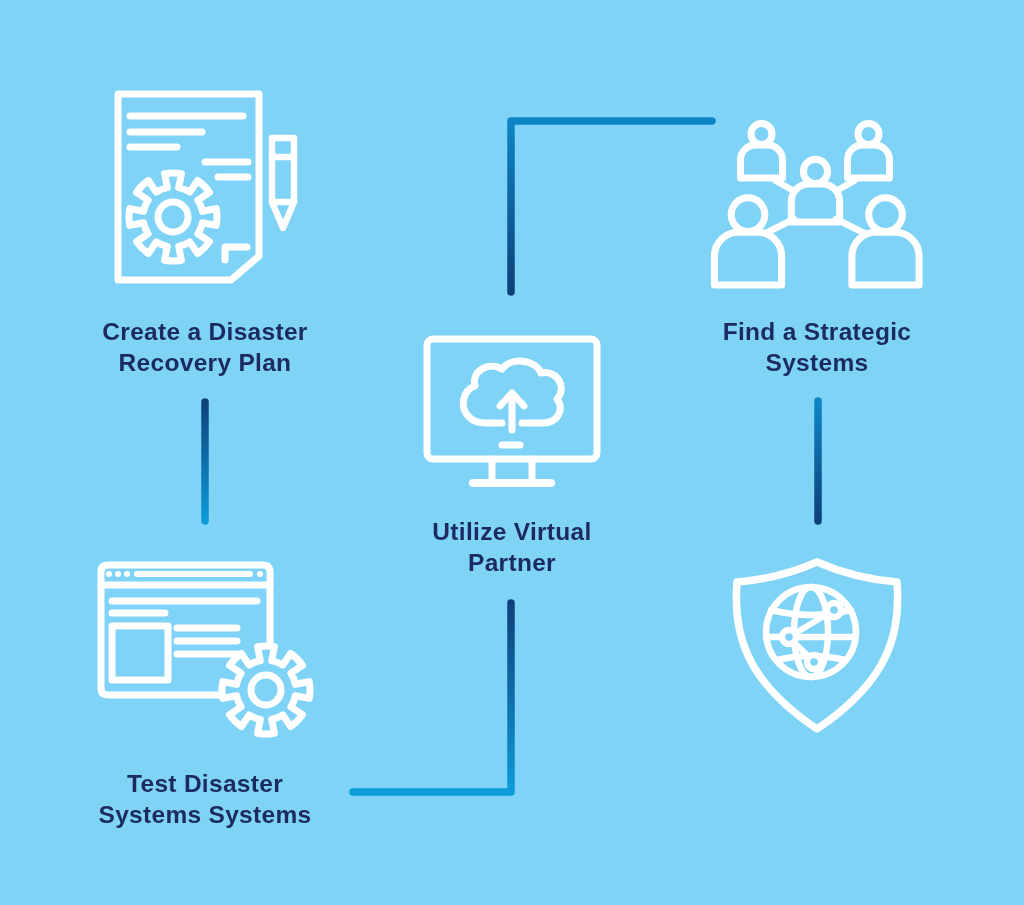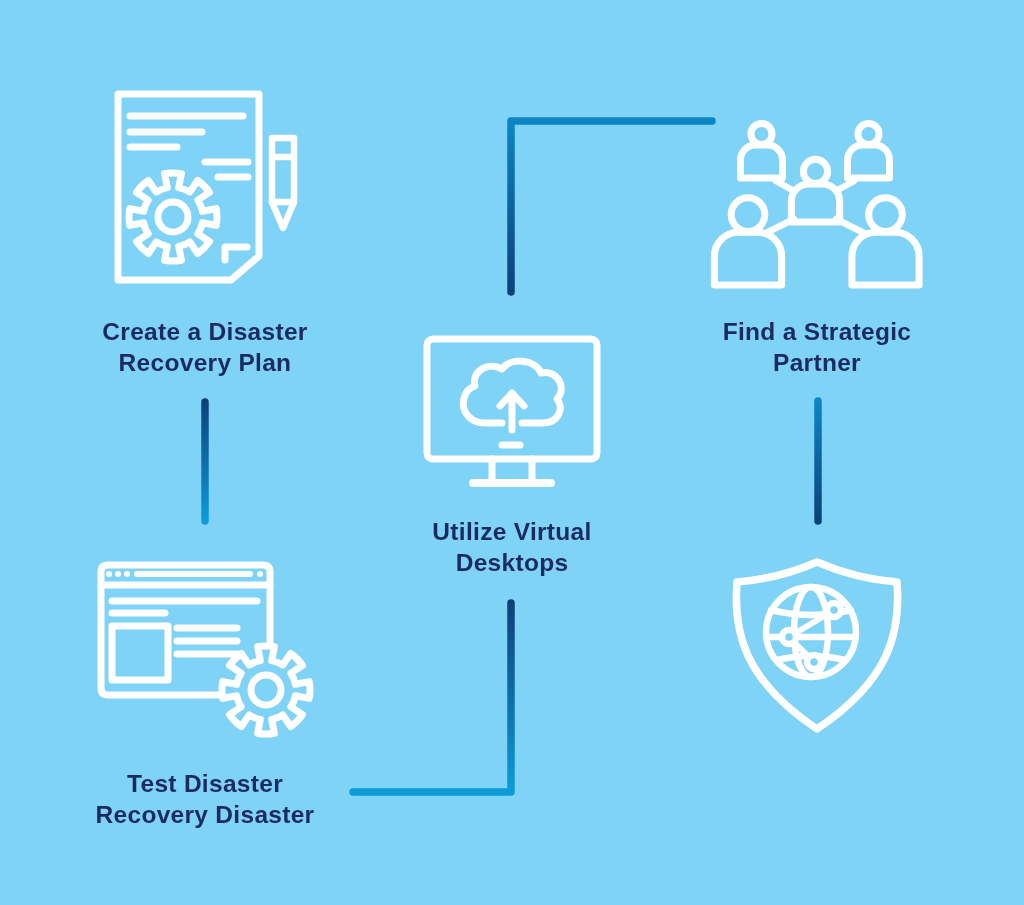--- a/index.html
+++ b/index.html
@@ -100,57 +100,57 @@
       <path d="M84,107 L56,121"></path>
       <path d="M126,107 L154,121"></path>
     </g>
     <use href="#person-shape" xlink:href="#person-shape" transform="translate(51.5,44)" stroke-width="7"></use>
     <use href="#person-shape" xlink:href="#person-shape" transform="translate(158.5,44)" stroke-width="7"></use>
     <use href="#person-shape" xlink:href="#person-shape" transform="translate(105.5,84.7) scale(1.15)" stroke-width="6.1"></use>
     <use href="#person-shape" xlink:href="#person-shape" transform="translate(38,137.8) scale(1.6)" stroke-width="4.4"></use>
     <use href="#person-shape" xlink:href="#person-shape" transform="translate(175.5,137.8) scale(1.6)" stroke-width="4.4"></use>
   </svg>
   <div class="label" style="left:637px;top:316px">Find a Strategic
-Partner</div>
+Systems</div>
 
   <svg class="icon" viewBox="0 0 178 160" width="178" height="160" style="left:423px;top:333px">
     <g stroke-width="7">
       <rect x="4" y="6" width="170" height="120" rx="6"></rect>
       <path d="M69,126 V146"></path>
       <path d="M109,126 V146"></path>
       <path d="M50,150 H128" stroke-width="8"></path>
       <path d="M99,90 H120 C134,90 142,77 134,66 C145,54 133,36 118,40 C112,26 88,24 79,36 C66,28 48,38 52,53 C40,57 36,74 46,84 C50,88 56,90 62,90 H79"></path>
       <path d="M89,97 V66"></path>
       <path d="M77,73 L89,60 L101,73"></path>
       <path d="M79,112 H97"></path>
     </g>
   </svg>
   <div class="label" style="left:332px;top:516px">Utilize Virtual
-Desktops</div>
+Partner</div>
 
   <svg class="icon" viewBox="0 0 216 180" width="216" height="180" style="left:96px;top:556px">
     <g stroke-width="7">
       <path d="M125,139 H12 Q5,139 5,132 V16 Q5,9 12,9 H167 Q174,9 174,16 V88"></path>
       <path d="M5,29 H174"></path>
       <circle class="dot" cx="13" cy="18" r="3"></circle>
       <circle class="dot" cx="22" cy="18" r="3"></circle>
       <circle class="dot" cx="31" cy="18" r="3"></circle>
       <circle class="dot" cx="164" cy="18" r="3"></circle>
       <path d="M41,18 H154" stroke-width="6"></path>
       <path d="M16,45 H161"></path>
       <path d="M16,57 H69"></path>
       <rect x="16" y="70" width="56" height="54"></rect>
       <path d="M81,72 H141"></path>
       <path d="M81,85 H141"></path>
       <path d="M81,98 H141"></path>
     </g>
     <use href="#gear-shape" xlink:href="#gear-shape" transform="translate(170,134)" stroke-width="7"></use>
   </svg>
   <div class="label" style="left:25px;top:768px">Test Disaster
-Recovery Disaster</div>
+Systems Systems</div>
 
   <svg class="icon" viewBox="0 0 178 180" width="178" height="180" style="left:728px;top:556px">
     <path d="M89,6 C64,17 34,24 9,26 C5,76 16,124 89,173 C162,124 173,76 169,26 C144,24 114,17 89,6 Z" stroke-width="7.5"></path>
     <g stroke-width="6.5">
       <circle cx="83" cy="76" r="45"></circle>
       <ellipse cx="83" cy="76" rx="17" ry="45"></ellipse>
       <path d="M38,81 H127"></path>
       <path d="M43,54 Q83,64 123,54"></path>
       <path d="M49,104 Q83,96 117,104"></path>
       <path d="M106,54 L61,81" stroke-width="6"></path>

